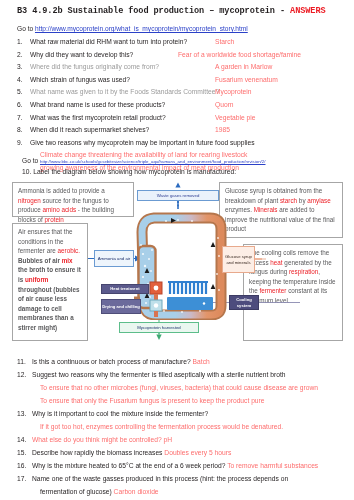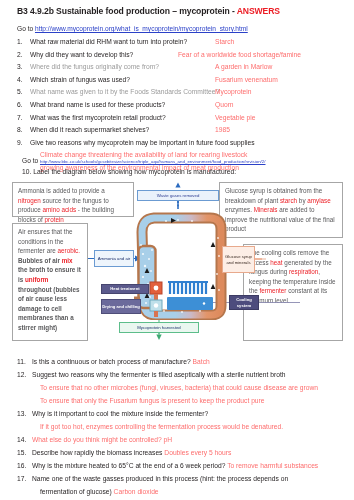--- a/index.html
+++ b/index.html
@@ -4,21 +4,21 @@
 <style>
   html,body{margin:0;padding:0;}
   body{
     width:354px;height:500px;background:#ffffff;
     font-family:"Liberation Sans", sans-serif;
     color:#231f20;overflow:hidden;position:relative;
   }
   .page{position:absolute;left:0;top:0;width:354px;height:500px;}
   .title{
     position:absolute;left:17px;top:6px;
-    font-size:8.6px;font-weight:bold;letter-spacing:-0.1px;white-space:nowrap;
+    font-size:8.6px;font-weight:bold;letter-spacing:-0.1px;white-space:nowrap;font-family:Liberation Mono, monospace;
   }
   .title .ans{color:#ec1c24;}
   .goto{
     position:absolute;font-size:6.6px;white-space:nowrap;
   }
   .goto .lbl{color:#231f20;}
   .goto a{color:#2b41c8;text-decoration:underline;}
   .goto-1{left:17px;top:25px;}
   .goto-2{left:22px;top:157px;font-size:4.4px;}
   .goto-2 .lbl{font-size:6.6px;}

